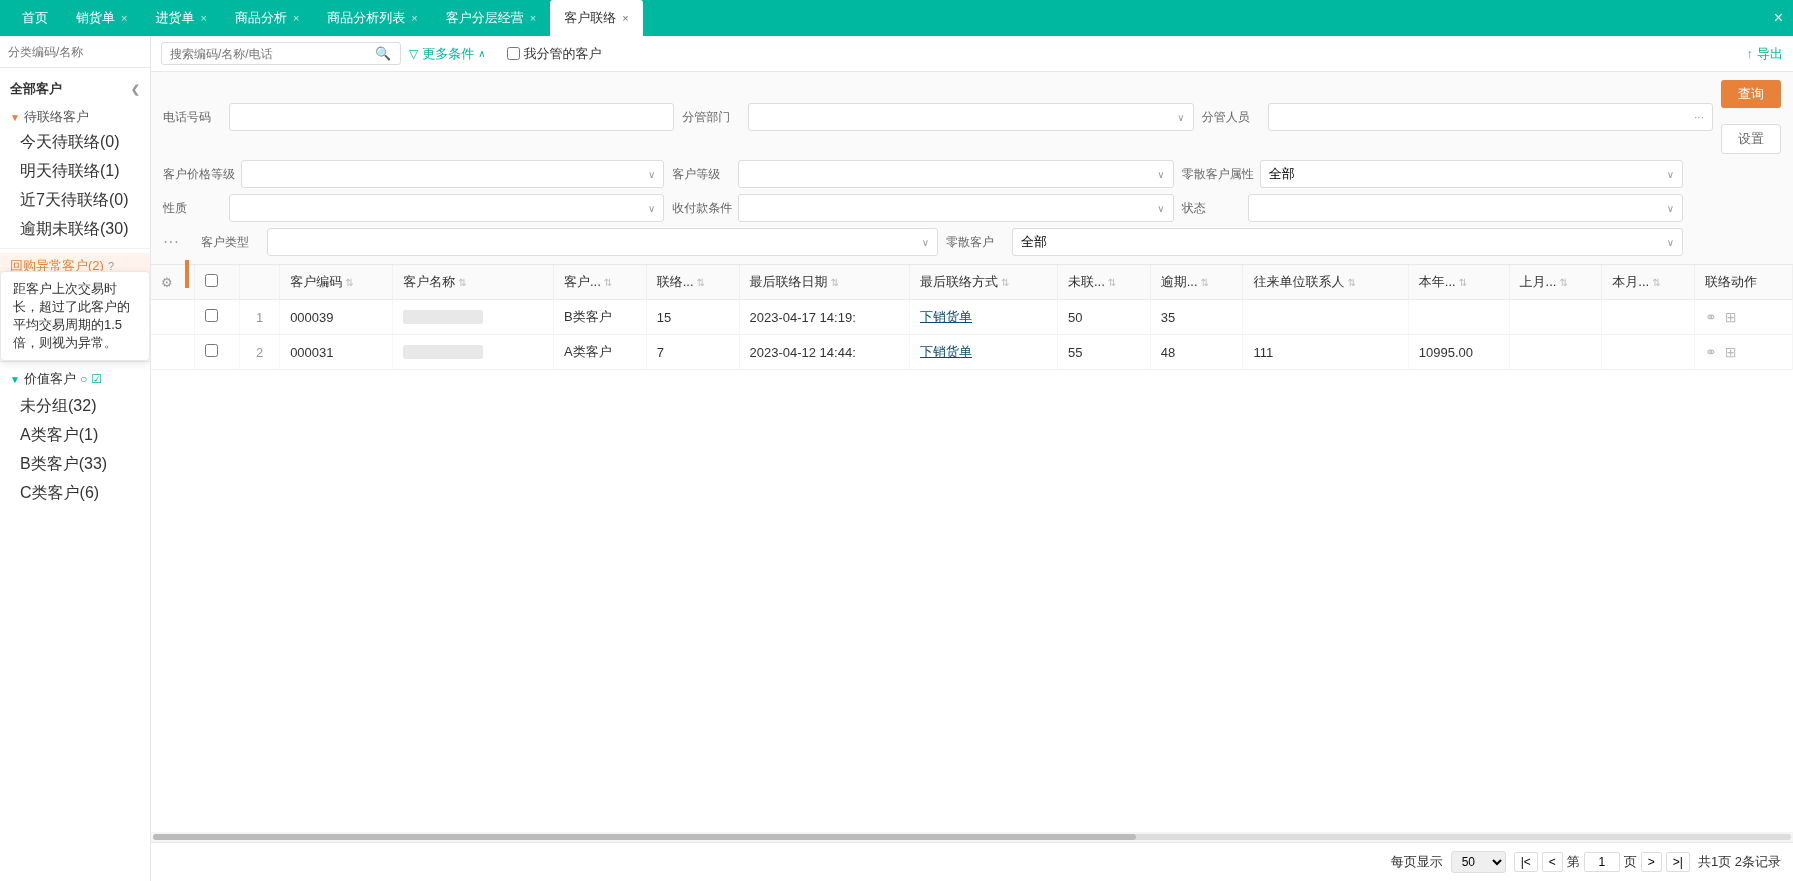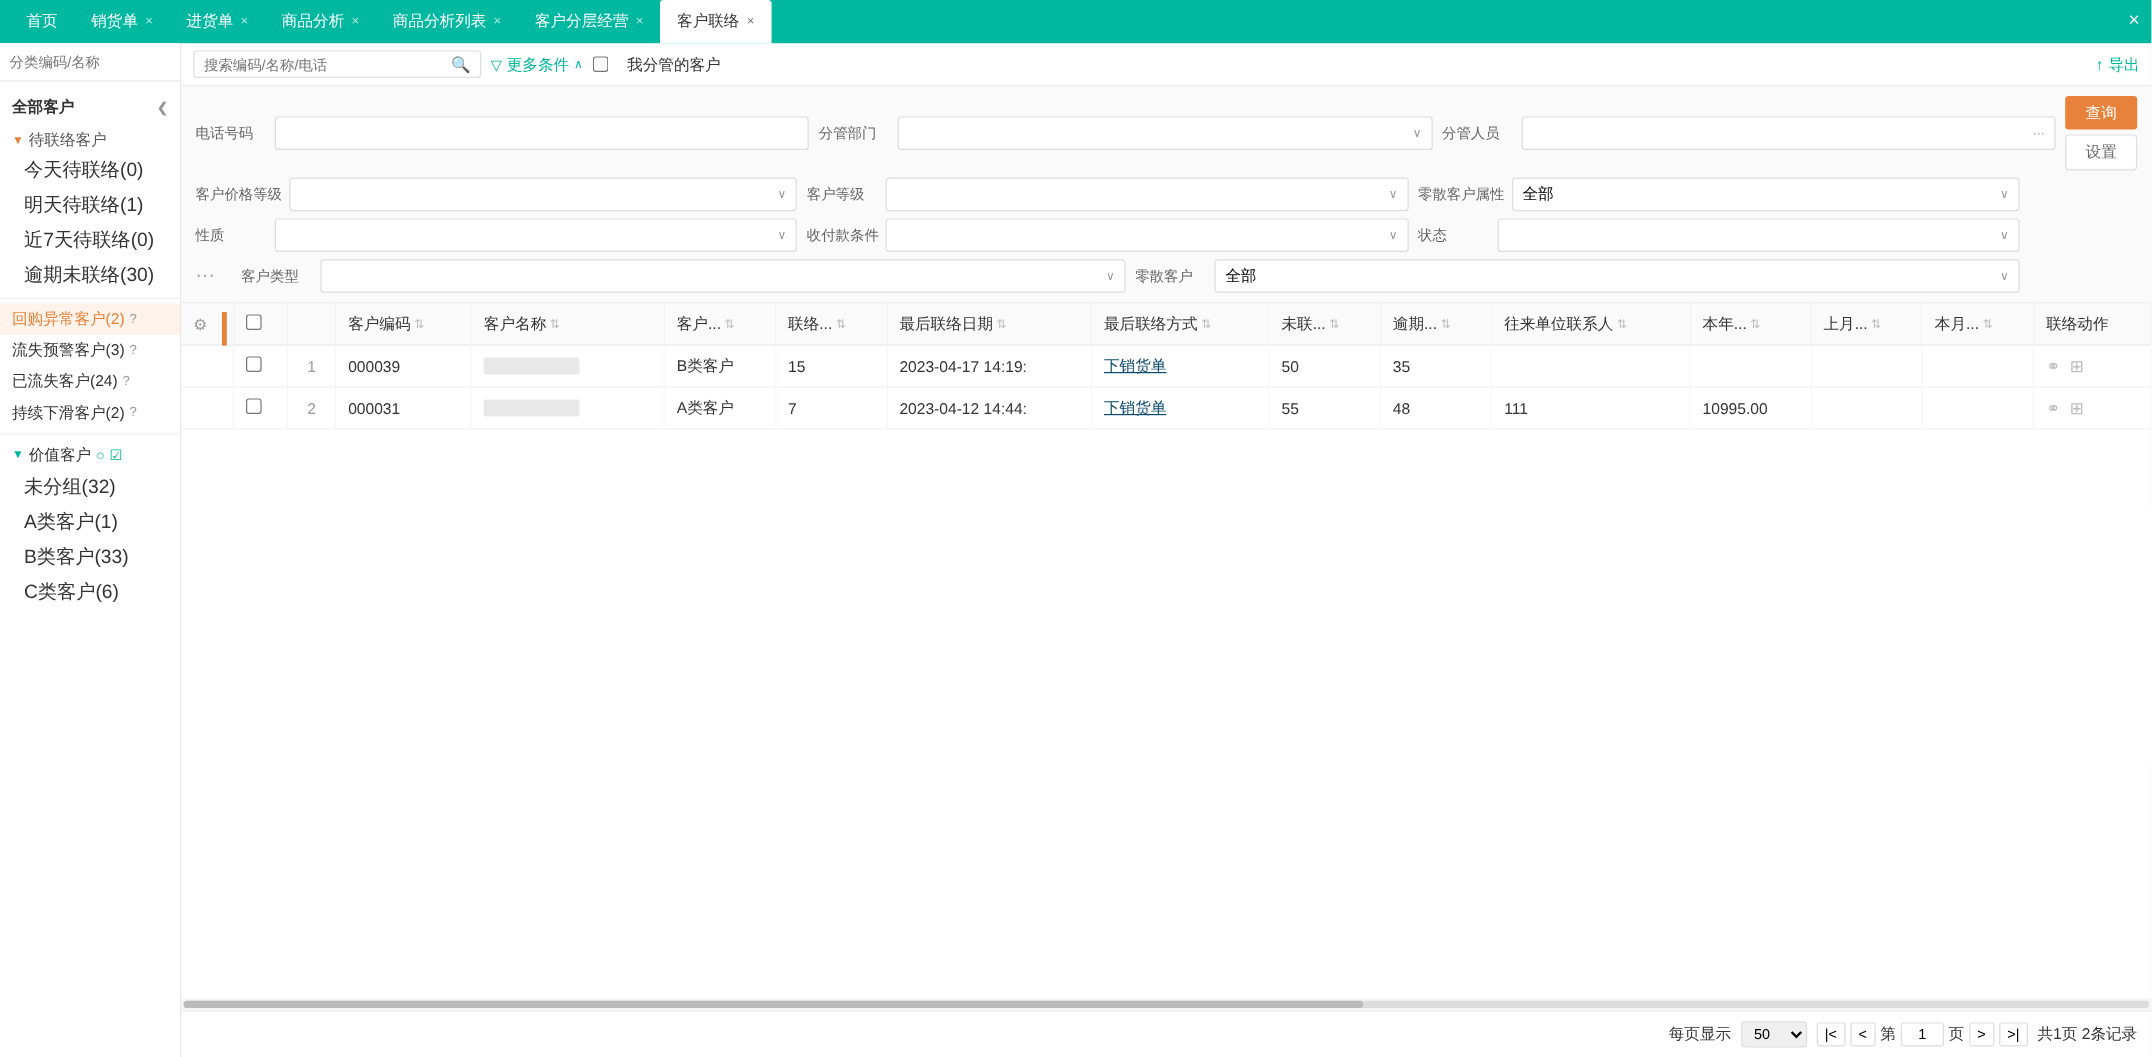--- a/index.html
+++ b/index.html
@@ -165,24 +165,25 @@
       display: flex;
       align-items: center;
       gap: 4px;
       color: #00b8a0;
       cursor: pointer;
       font-size: 12px;
     }
     .my-customers {
       display: flex;
       align-items: center;
-      gap: 16px;
-      font-size: 12px;
-      color: #333;
-      cursor: pointer;
+      gap: 4px;
+      font-size: 12px;
+      color: #333;
+      cursor: pointer;
+      margin-left: 13px;
     }
     .spacer { flex: 1; }
     .export-btn {
       display: flex;
       align-items: center;
       gap: 4px;
       color: #00b8a0;
       cursor: pointer;
       font-size: 12px;
     }
@@ -479,20 +480,23 @@
         <span>价值客户</span>
         <span style="color:#00b8a0; cursor:pointer; font-size:12px;">○</span>
         <span style="color:#00b8a0; cursor:pointer; font-size:12px;">☑</span>
       </div>
       <div class="sidebar-item">未分组(32)</div>
       <div class="sidebar-item">A类客户(1)</div>
       <div class="sidebar-item">B类客户(33)</div>
       <div class="sidebar-item">C类客户(6)</div>
     </div>
 
+    <div class="tooltip-box">
+      <span>距客户上次交易时长，超过了此客户的平均交易周期的1.5倍，则视为异常。</span>
+    </div>
   </div>
 
   <div class="orange-indicator"></div>
 
   <div class="content-area">
 
     <div class="toolbar">
       <div class="search-box">
         <input type="text" style="width: 100%;" placeholder="搜索编码/名称/电话">
         <span class="search-icon">🔍</span>
@@ -527,21 +531,21 @@
             <span class="chevron">∨</span>
           </div>
         </div>
         <div class="filter-field">
           <span class="filter-label">分管人员</span>
           <div class="filter-select">
             <span></span>
             <span class="chevron">···</span>
           </div>
         </div>
-        <div style="display:flex; flex-direction:column; gap:4px;">
+        <div style="display:flex; flex-direction:column; gap:16px;">
           <button class="query-btn">查询</button>
           <button class="settings-btn">设置</button>
         </div>
       </div>
 
       <div class="filter-row">
         <div class="filter-field">
           <span class="filter-label">客户价格等级</span>
           <div class="filter-select">
             <span></span>

